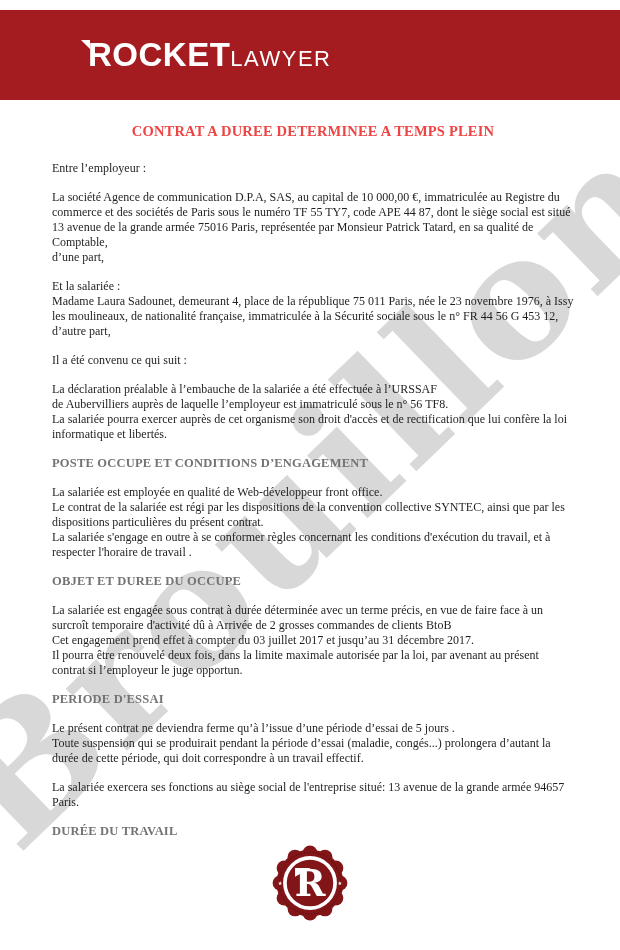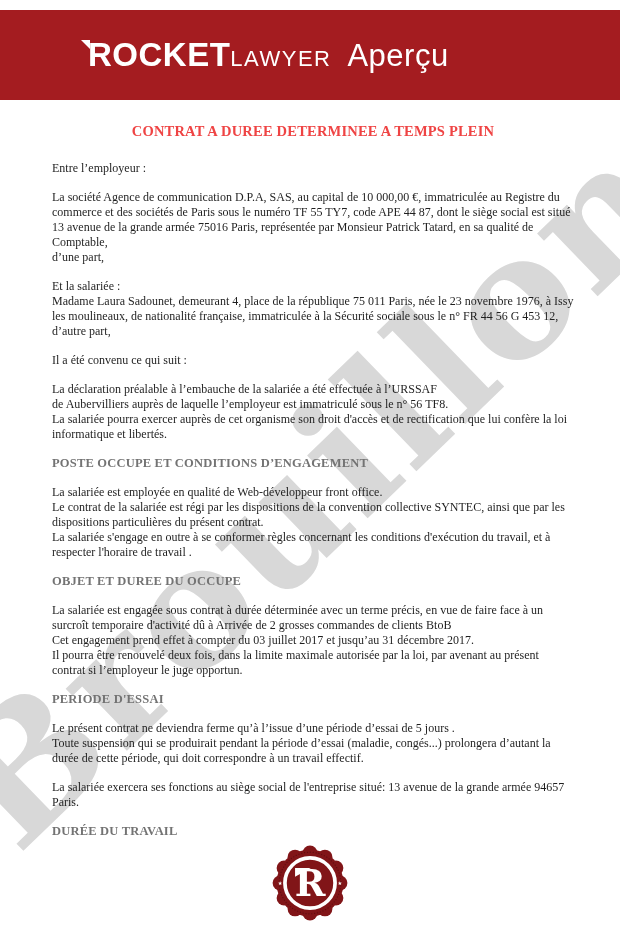--- a/index.html
+++ b/index.html
@@ -91,21 +91,20 @@
 </style>
 </head>
 <body>
 
 <div class="page">
 
   <header class="topbar">
     <div class="logo">
       <span class="logo-rocket"><span class="flag"></span><span>ROCKET</span></span>
       <span class="logo-lawyer">LAWYER</span>
-      <span class="logo-apercu">Aperçu</span>
     </div>
   </header>
 
   <div class="watermark">Brouillon</div>
 
   <main class="doc">
     <h1 class="doc-title">CONTRAT A DUREE DETERMINEE A TEMPS PLEIN</h1>
     <div id="doc-blocks">
         <p class="para">Entre l’employeur :</p>
         <p class="para">La société Agence de communication D.P.A, SAS, au capital de 10 000,00 €, immatriculée au Registre du commerce et des sociétés de Paris sous le numéro TF 55 TY7, code APE 44 87, dont le siège social est situé 13 avenue de la grande armée 75016 Paris, représentée par Monsieur Patrick Tatard, en sa qualité de Comptable,

